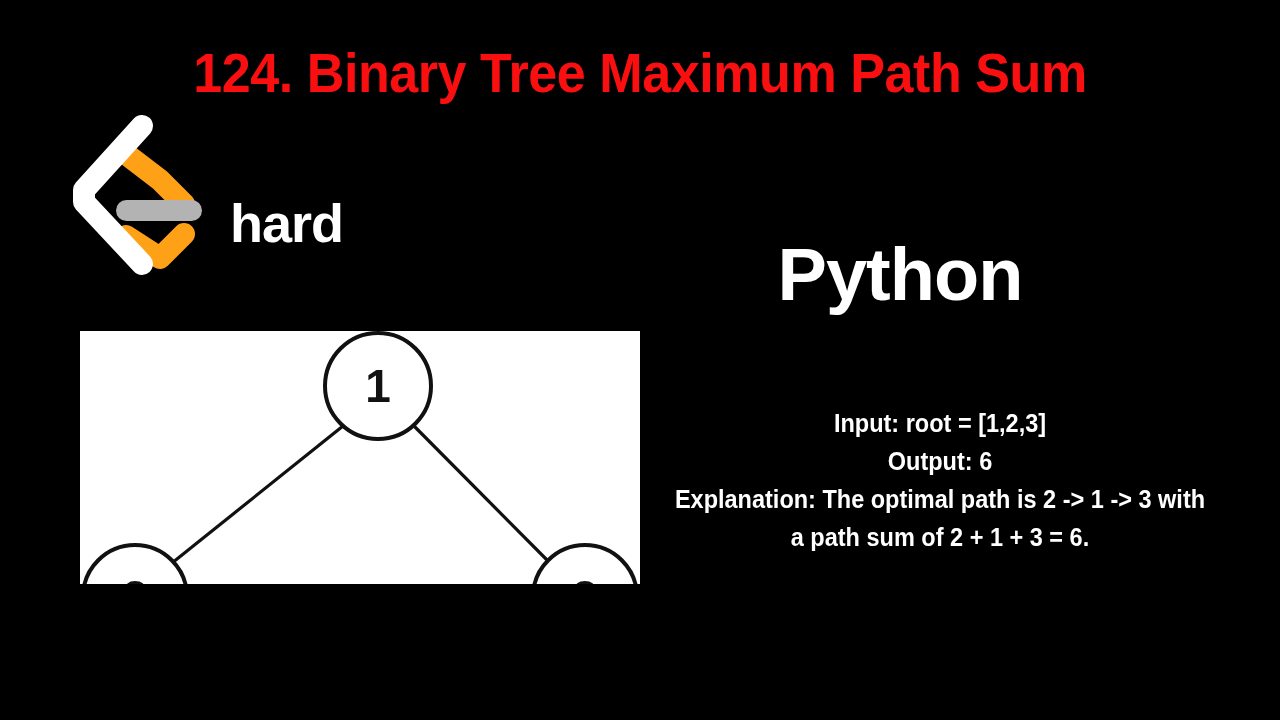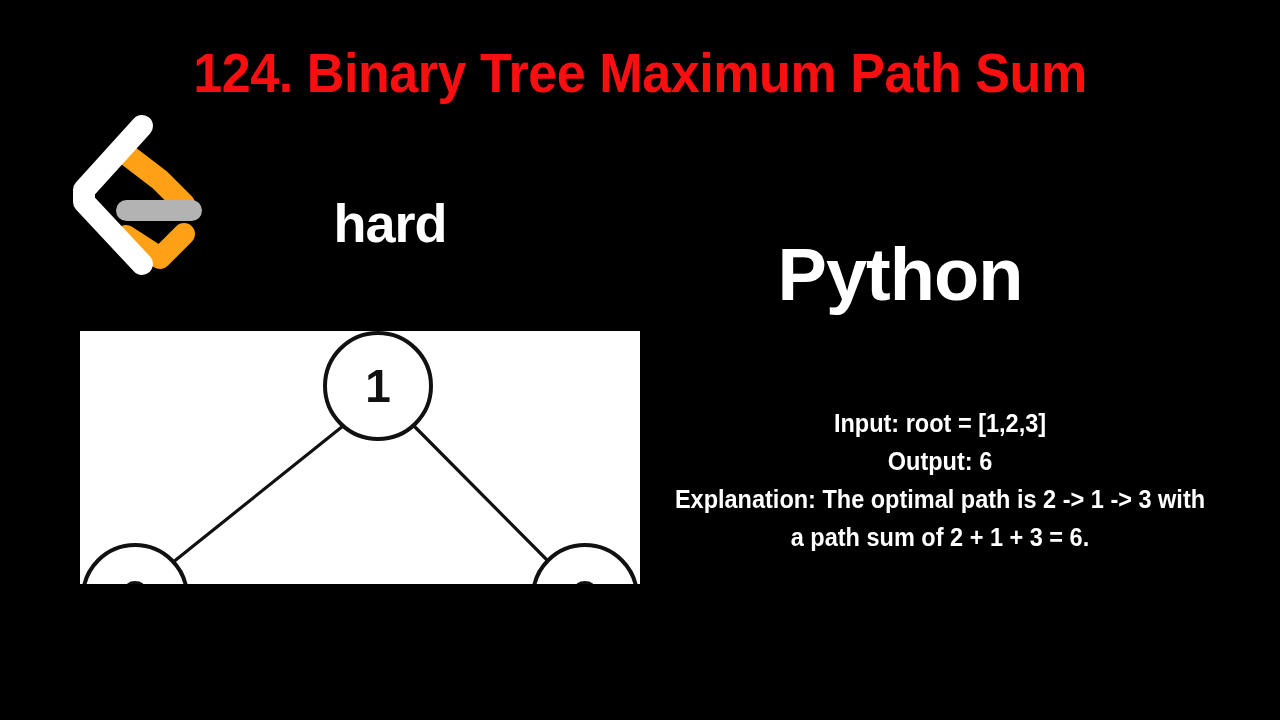--- a/index.html
+++ b/index.html
@@ -43,21 +43,21 @@
     width: 150px;
     height: 165px;
   }
 
   
   #difficulty-label {
     position: absolute;
     left: 230px;
     top: 196px;
     width: 320px;
-    text-align: center;
+    text-align: left;
     color: #ffffff;
     font-weight: bold;
     font-size: 54px;
     letter-spacing: -1px;
     line-height: 1;
     white-space: nowrap;
   }
 
   
   #language-label {

